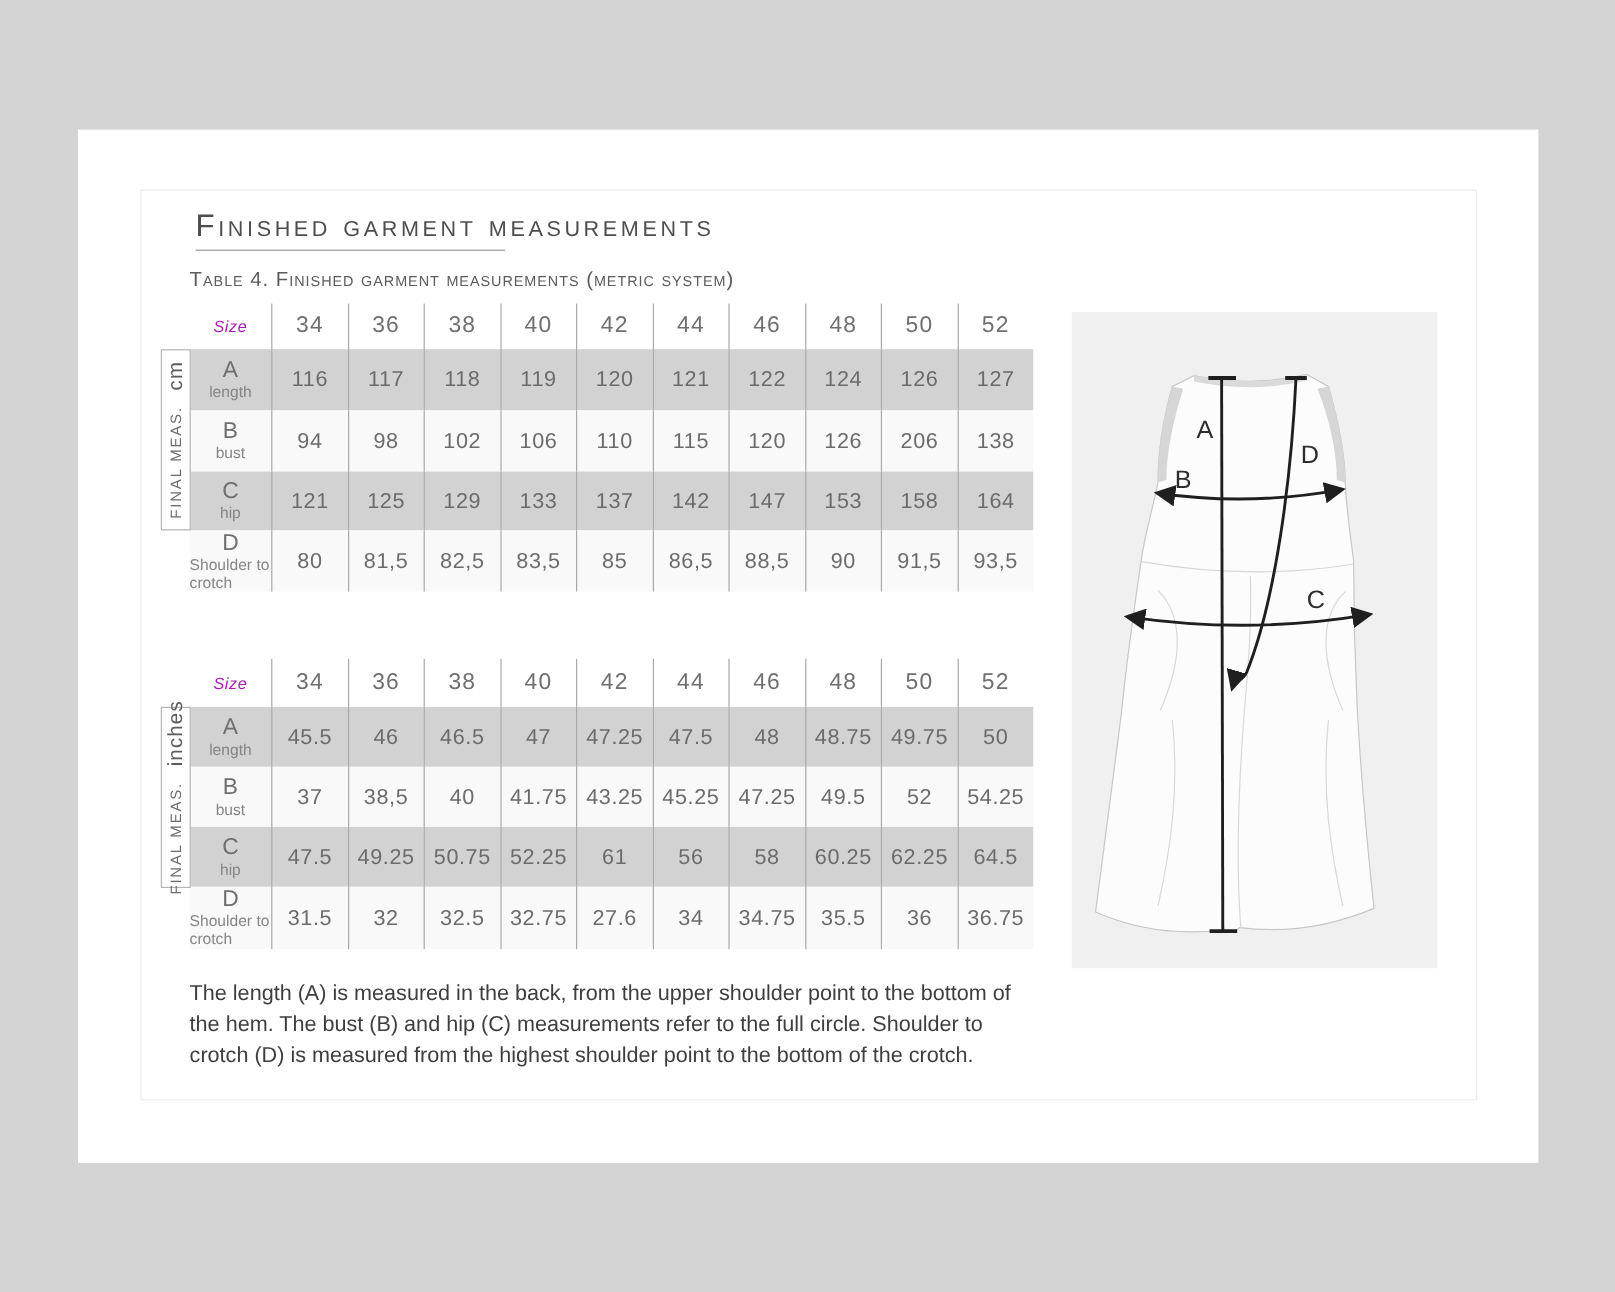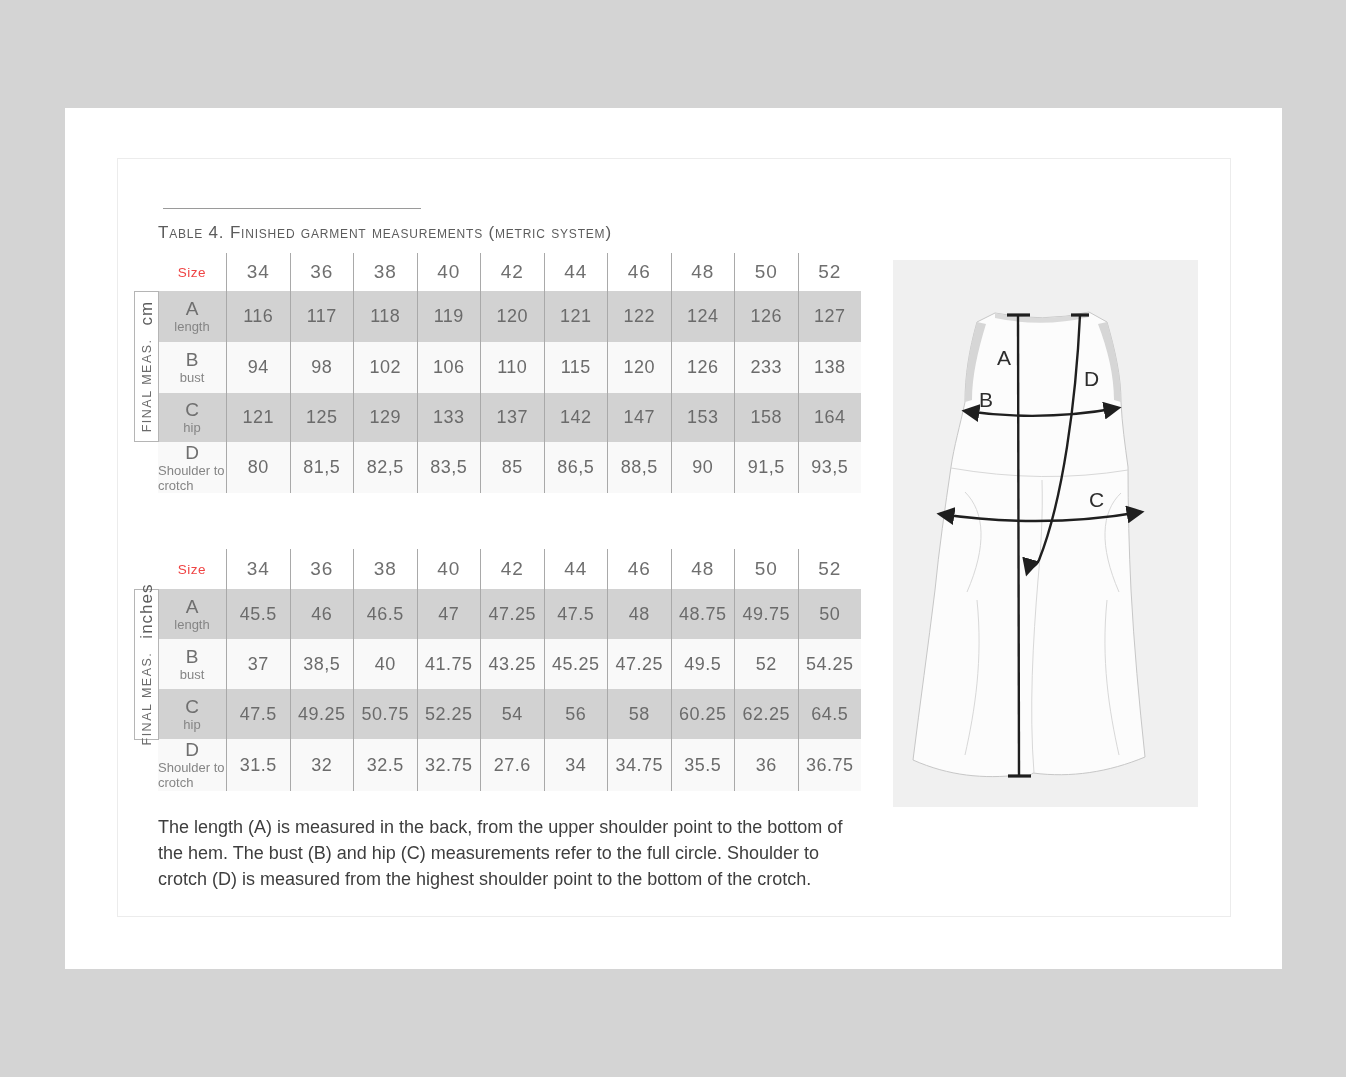--- a/index.html
+++ b/index.html
@@ -45,21 +45,21 @@
   .table-2 { top:390px; grid-template-rows:40px 50px 50px 50px 52px; }
 
   .cell {
     display:flex; flex-direction:column;
     align-items:center; justify-content:center;
     color:#6d6d6d;
   }
   .cell.col { border-left:1px solid #a9a9a9; }
   .cell.shaded { background:#d2d2d2; }
   .cell.plain  { background:#f9f9f9; }
-  .head-label { font-size:13.5px; color:#ef4444; letter-spacing:0.5px; }
+  .head-label { font-size:13.5px; color:#a21caf; letter-spacing:0.5px;font-style:italic; }
   .head-num   { font-size:19px; color:#6f6f6f; letter-spacing:1px; }
   .num        { font-size:18px; color:#6b6b6b; letter-spacing:0.5px; }
   .v-letter   { font-size:19px; color:#6f6f6f; line-height:20px; }
   .v-name     { font-size:13px; color:#858585; line-height:15px; text-align:left; }
 
   .side-box {
     position:absolute; width:151px; height:25px;
     border:1px solid #b5b5b5; background:#ffffff;
     transform:rotate(-90deg);
     display:flex; align-items:center; justify-content:center; gap:13px;
@@ -82,20 +82,21 @@
     font-family:"Liberation Sans", sans-serif;
     font-size:21px; font-weight:300; fill:#2d2d2d;
   }
 </style>
 </head>
 <body>
 
 <div class="page">
   <div class="content-panel">
 
+    <div class="doc-title">Finished garment measurements</div>
     <div class="title-underline"></div>
 
     <div class="table-caption caption-1">Table 4. Finished garment measurements (metric system)</div>
     <div class="meas-table table-1">
         <div class="cell head-label">Size</div>
         <div class="cell head-num col">34</div>
         <div class="cell head-num col">36</div>
         <div class="cell head-num col">38</div>
         <div class="cell head-num col">40</div>
         <div class="cell head-num col">42</div>
@@ -123,21 +124,21 @@
           <div class="v-name">bust</div>
         </div>
         <div class="cell num col plain">94</div>
         <div class="cell num col plain">98</div>
         <div class="cell num col plain">102</div>
         <div class="cell num col plain">106</div>
         <div class="cell num col plain">110</div>
         <div class="cell num col plain">115</div>
         <div class="cell num col plain">120</div>
         <div class="cell num col plain">126</div>
-        <div class="cell num col plain">233</div>
+        <div class="cell num col plain">206</div>
         <div class="cell num col plain">138</div>
         <div class="cell row-label shaded">
           <div class="v-letter">C</div>
           <div class="v-name">hip</div>
         </div>
         <div class="cell num col shaded">121</div>
         <div class="cell num col shaded">125</div>
         <div class="cell num col shaded">129</div>
         <div class="cell num col shaded">133</div>
         <div class="cell num col shaded">137</div>
@@ -207,21 +208,21 @@
         <div class="cell num col plain">52</div>
         <div class="cell num col plain">54.25</div>
         <div class="cell row-label shaded">
           <div class="v-letter">C</div>
           <div class="v-name">hip</div>
         </div>
         <div class="cell num col shaded">47.5</div>
         <div class="cell num col shaded">49.25</div>
         <div class="cell num col shaded">50.75</div>
         <div class="cell num col shaded">52.25</div>
-        <div class="cell num col shaded">54</div>
+        <div class="cell num col shaded">61</div>
         <div class="cell num col shaded">56</div>
         <div class="cell num col shaded">58</div>
         <div class="cell num col shaded">60.25</div>
         <div class="cell num col shaded">62.25</div>
         <div class="cell num col shaded">64.5</div>
         <div class="cell row-label plain">
           <div class="v-letter">D</div>
           <div class="v-name">Shoulder to crotch</div>
         </div>
         <div class="cell num col plain">31.5</div>

